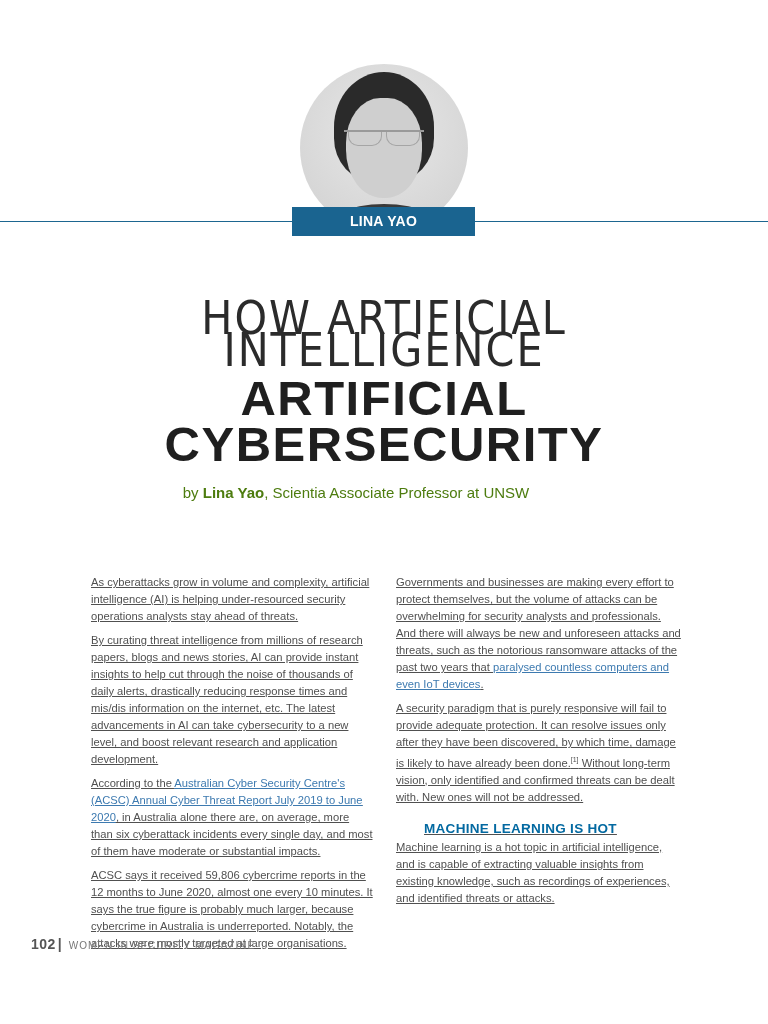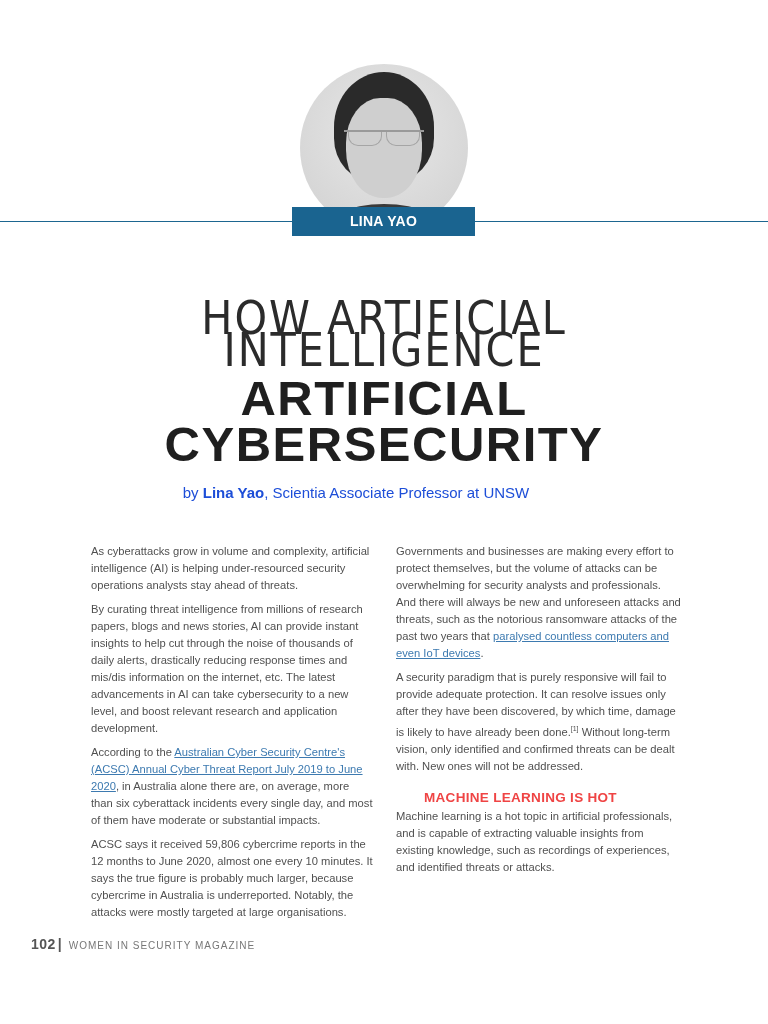--- a/index.html
+++ b/index.html
@@ -52,33 +52,33 @@
     .t1 { top: 278px; font-weight: normal; margin-top: 13px; }
     .t2 { top: 323px; font-weight: normal; }
     .thin { color: #2b2b2b; }
     .t-bold {
       font-family: "Liberation Sans", sans-serif; font-weight: bold; font-size: 49px; letter-spacing: 1.5px;
     }
     .t3 { top: 370px; }
     .t4 { top: 416px; }
     .byline {
       position: absolute; left: 0; top: 484px; width: 712px; text-align: center;
-      font-size: 15px; color: #1d4ed8;
+      font-size: 15px; color: #4d7c0f;
     }
     .byline b { font-weight: bold; }
     .col {
-      position: absolute; top: 543px; width: 282px; font-size: 11.2px; line-height: 17px; color: #505050;
+      position: absolute; top: 574px; width: 282px; font-size: 11.2px; line-height: 17px; color: #505050; text-decoration: underline;
     }
     .col-left { left: 91px; }
     .col-right { left: 396px; width: 285px; }
     .col p { margin: 0 0 7px 0; }
     .col a { color: #3d7ab0; text-decoration: underline; }
     .col sup { font-size: 7px; }
     .section-heading {
-      font-weight: bold; font-size: 13.5px; color: #ef4444; letter-spacing: 0.3px; margin: 14px 0 2px 0; padding-left: 28px;
+      font-weight: bold; font-size: 13.5px; color: #0369a1; letter-spacing: 0.3px; margin: 14px 0 2px 0; padding-left: 28px;
     }
     .footer {
       position: absolute; left: 31px; top: 936px; font-size: 10px; color: #777; letter-spacing: 1px;
     }
     .footer .page-num { font-weight: bold; font-size: 14px; color: #555; letter-spacing: 0.5px; }
     .footer .sep { font-weight: bold; font-size: 14px; color: #555; margin: 0 6px 0 2px; }
   </style>
 </head>
 <body>
 
@@ -112,18 +112,18 @@
 </div>
 
 <div class="col col-right">
   <p>
     <span>Governments and businesses are making every effort to protect themselves, but the volume of attacks can be overwhelming for security analysts and professionals. And there will always be new and unforeseen attacks and threats, such as the notorious ransomware attacks of the past two years that </span><a>paralysed countless computers and even IoT devices</a><span>.</span>
   </p>
   <p>
     <span>A security paradigm that is purely responsive will fail to provide adequate protection. It can resolve issues only after they have been discovered, by which time, damage is likely to have already been done.</span><sup>[1]</sup><span> Without long-term vision, only identified and confirmed threats can be dealt with. New ones will not be addressed.</span>
   </p>
   <div class="section-heading">MACHINE LEARNING IS HOT</div>
-  <p>Machine learning is a hot topic in artificial professionals, and is capable of extracting valuable insights from existing knowledge, such as recordings of experiences, and identified threats or attacks.</p>
+  <p>Machine learning is a hot topic in artificial intelligence, and is capable of extracting valuable insights from existing knowledge, such as recordings of experiences, and identified threats or attacks.</p>
 </div>
 
 <div class="footer">
   <span class="page-num">102</span><span class="sep">|</span><span>WOMEN IN SECURITY MAGAZINE</span>
 </div>
 
 </body></html>

